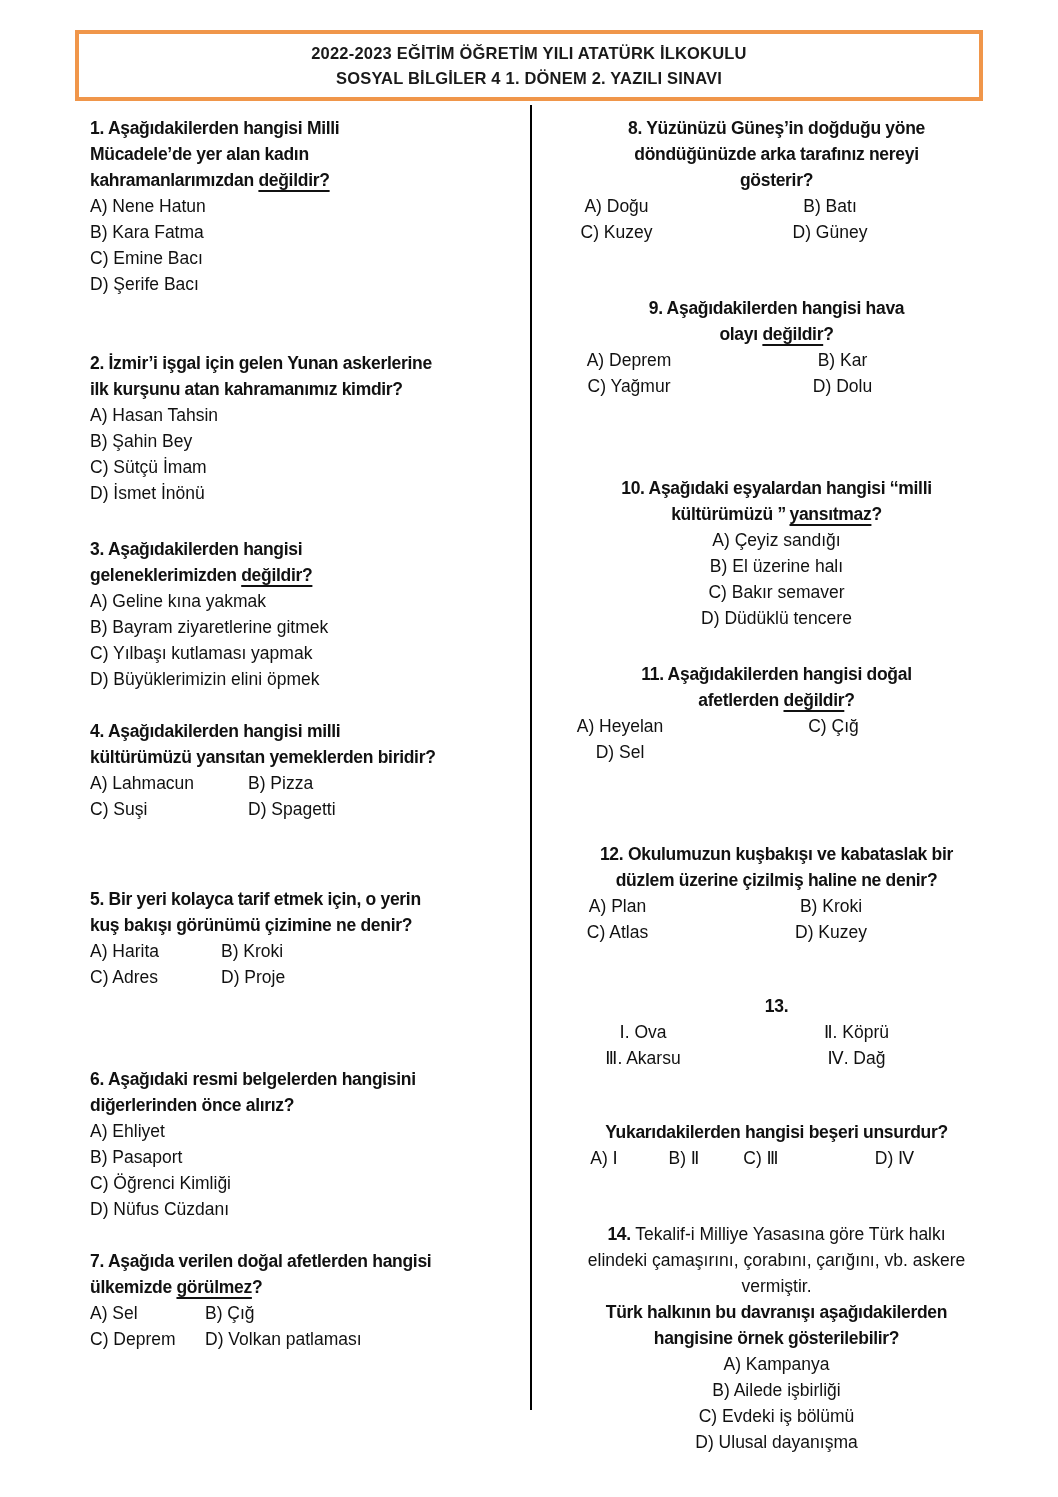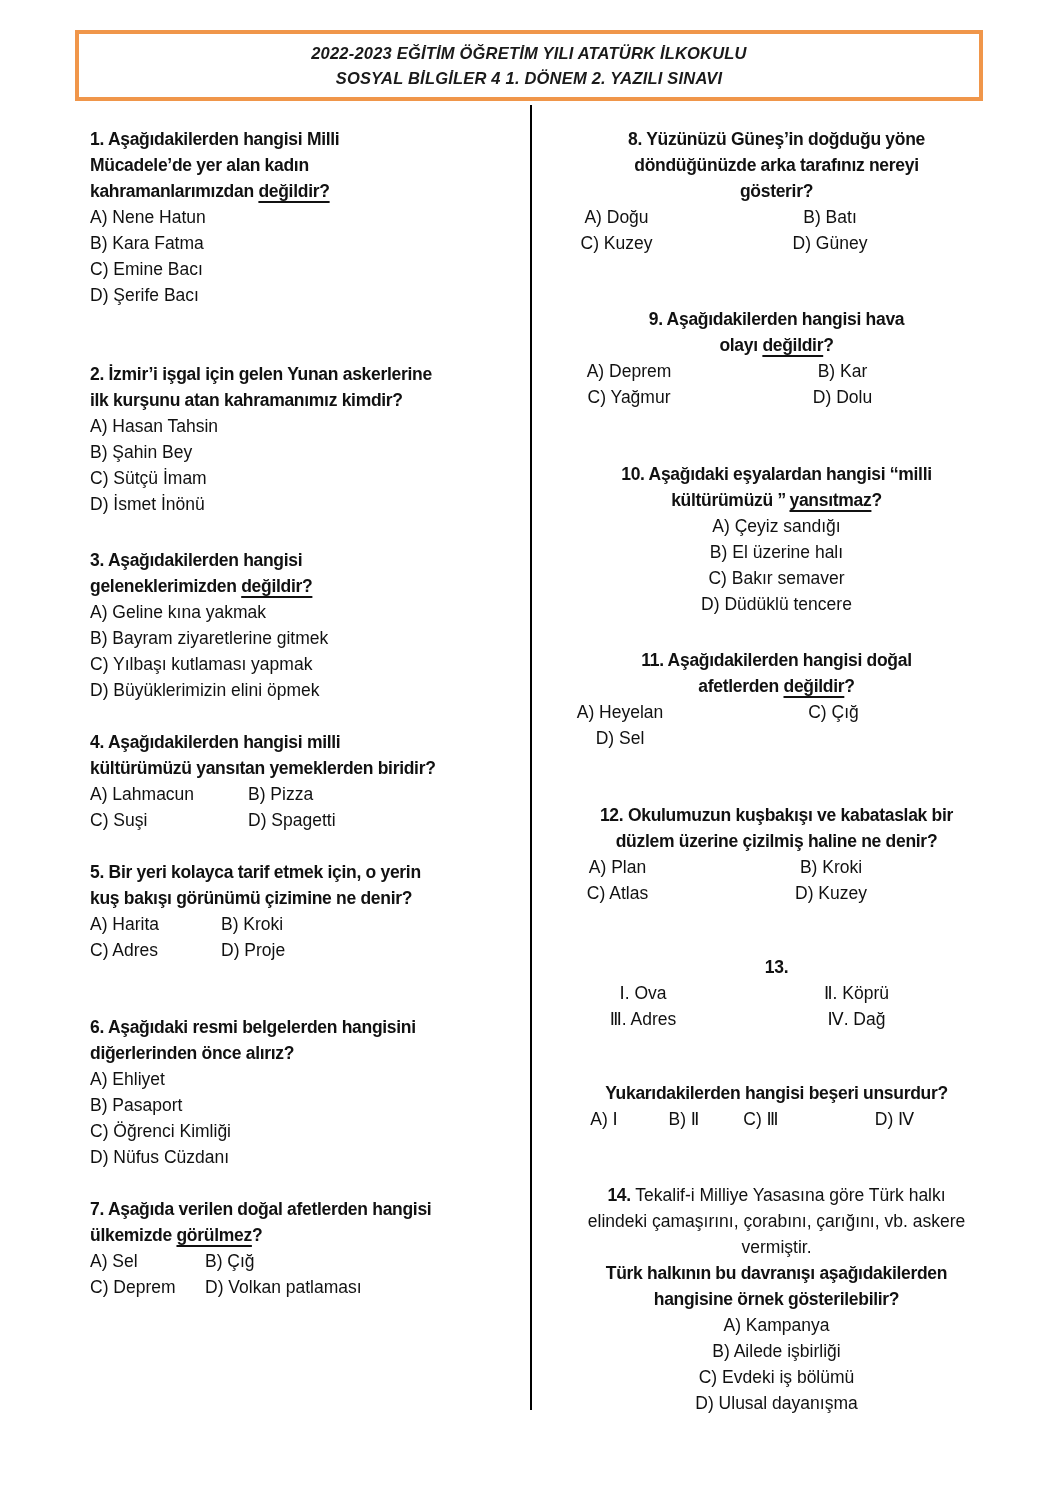--- a/index.html
+++ b/index.html
@@ -4,43 +4,43 @@
 <style>
   html,body{margin:0;padding:0;}
   body{
     width:1058px;height:1497px;position:relative;background:#ffffff;
     font-family:"Liberation Sans","DejaVu Sans",sans-serif;color:#111;
     overflow:hidden;
   }
   .header-box{
     position:absolute;left:75px;top:30px;width:900px;height:63px;
     border:4px solid #F0964A;background:#fff;
-    display:flex;flex-direction:column;justify-content:center;align-items:center;font-style:italic;
+    display:flex;flex-direction:column;justify-content:center;align-items:center;
   }
   .header-line{
     font-weight:700;font-size:16.5px;line-height:25px;letter-spacing:.2px;
     white-space:nowrap;color:#1a1a1a;
   }
   .divider{position:absolute;left:530px;top:105px;width:2px;height:1305px;background:#000;}
-  .col{position:absolute;top:111px;}
+  .col{position:absolute;top:100px;}
   .col-left{left:90px;width:441px;}
   .col-right{left:563px;width:427px;text-align:center;}
   .q{margin:0;}
   .ln{font-size:17.5px;line-height:26px;white-space:nowrap;}
   .qt .ln{font-weight:700;letter-spacing:-0.3px;}
   .b{font-weight:700;letter-spacing:-0.3px;margin-top:48px;}
   .reg{font-weight:400;letter-spacing:0;}
   .opts .ln{font-weight:400;}
   .grid2{display:grid;grid-template-columns:var(--col,150px) auto;}
   .grid2 .ln{display:block;}
   .row4{display:grid;grid-template-columns:82px 78px 76px auto;}
   .u{text-decoration:underline;text-decoration-thickness:2px;text-underline-offset:3.5px;}
   
   .mt15{margin-top:15px}.mt53{margin-top:53px}.mt54{margin-top:30px}.mt26{margin-top:26px}
-  .mt46{margin-top:26px}.mt51{margin-top:51px}.mt50{margin-top:50px}
+  .mt46{margin-top:64px}.mt51{margin-top:76px}.mt50{margin-top:50px}
 </style>
 </head>
 <body>
 
 <div class="header-box">
   <div class="header-line">2022-2023 EĞİTİM ÖĞRETİM YILI ATATÜRK İLKOKULU</div>
   <div class="header-line">SOSYAL BİLGİLER 4 1. DÖNEM 2. YAZILI SINAVI</div>
 </div>
 
 <div class="divider"></div>
@@ -206,21 +206,21 @@
       <span class="ln">C) Atlas</span>
       <span class="ln">D) Kuzey</span>
     </div>
   </div>
 
   <div class="q mt26">
     <div class="ln b">13.</div>
     <div class="opts grid2" style="--col:160px">
       <span class="ln">Ⅰ. Ova</span>
       <span class="ln">Ⅱ. Köprü</span>
-      <span class="ln">Ⅲ. Adres</span>
+      <span class="ln">Ⅲ. Akarsu</span>
       <span class="ln">Ⅳ. Dağ</span>
     </div>
     <div class="ln b">Yukarıdakilerden hangisi beşeri unsurdur?</div>
     <div class="opts row4">
       <span class="ln">A) Ⅰ</span>
       <span class="ln">B) Ⅱ</span>
       <span class="ln">C) Ⅲ</span>
       <span class="ln">D) Ⅳ</span>
     </div>
   </div>

